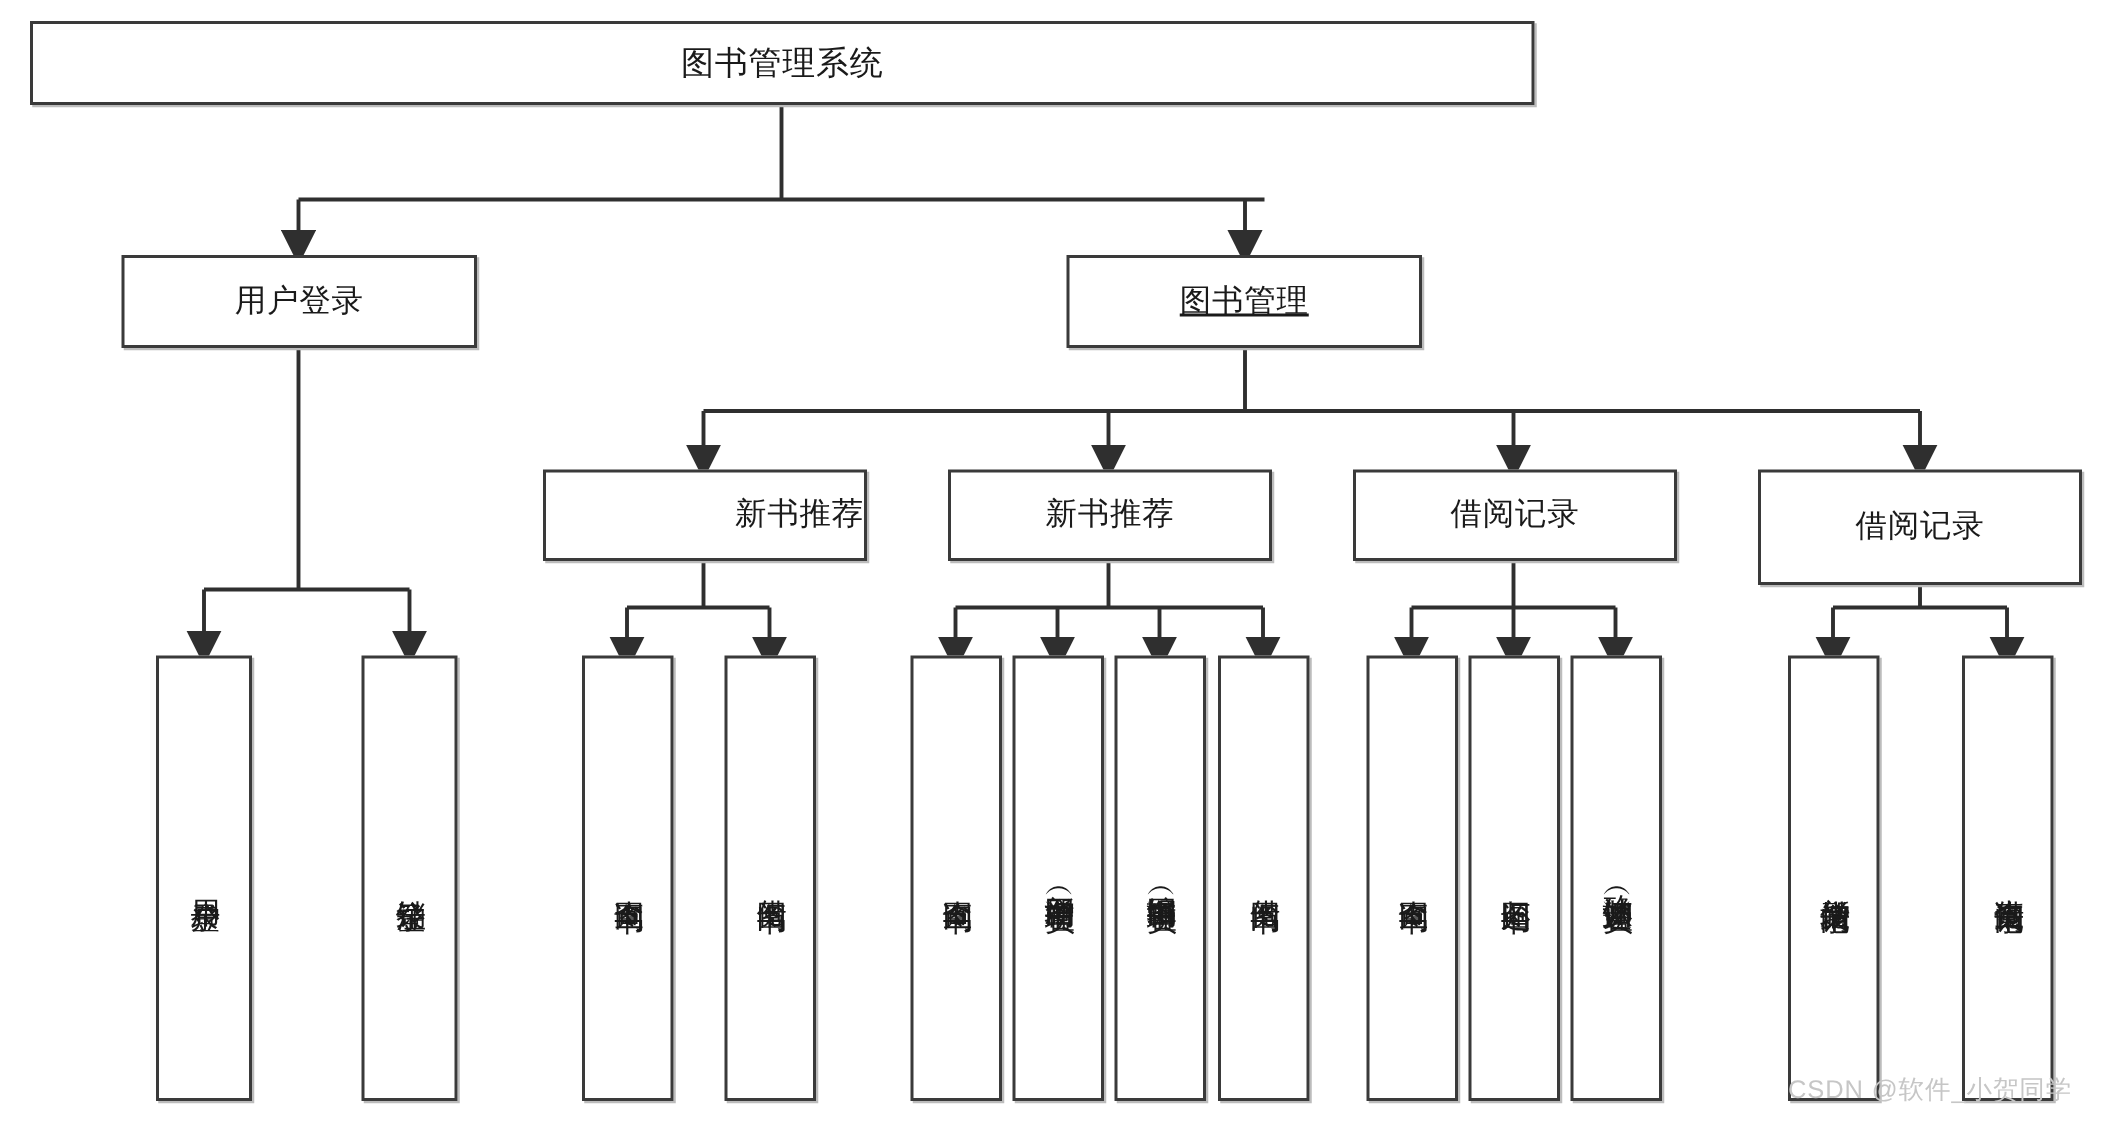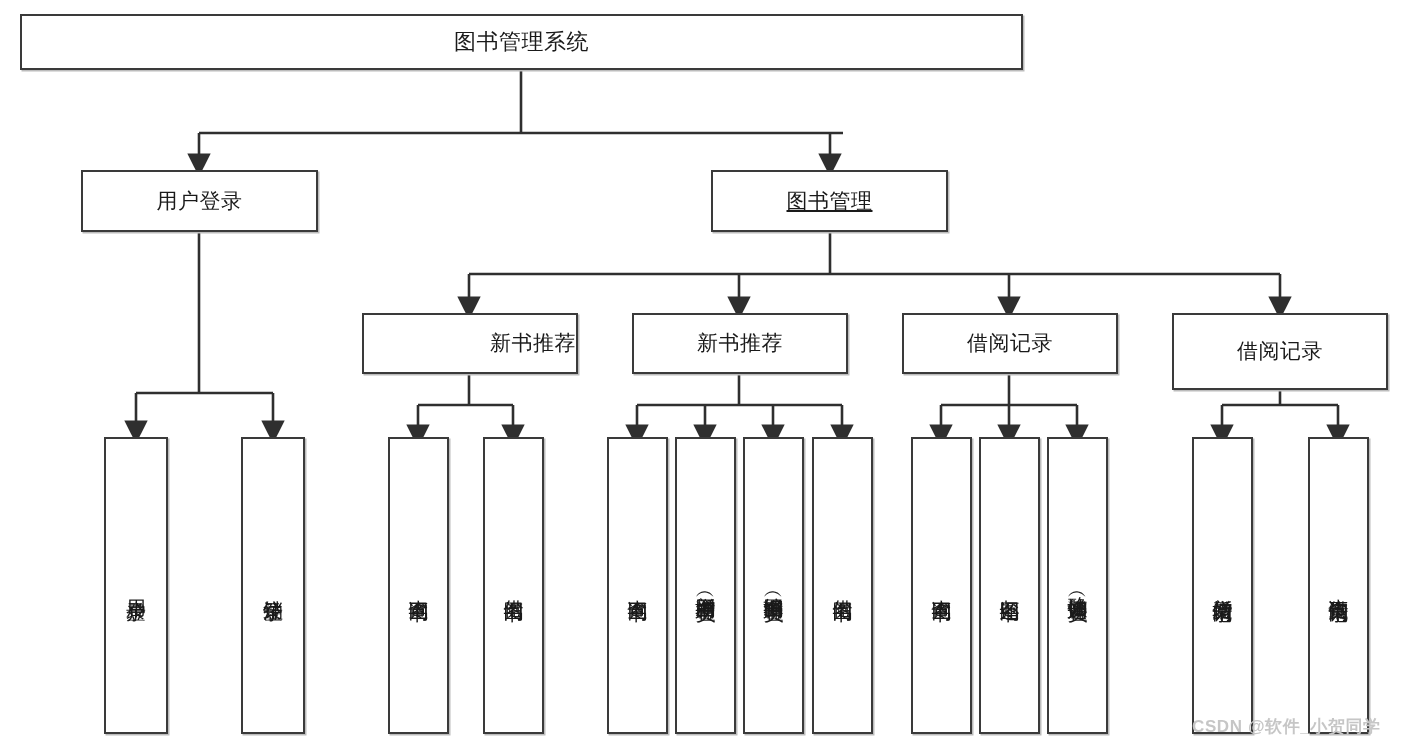--- a/index.html
+++ b/index.html
@@ -56,21 +56,20 @@
     max-height: 100%;
   }
   .node.root .label { font-size: 22px; }
   .watermark {
     position: absolute;
     color: #c6c6c6;
     font-size: 17px;
     letter-spacing: 0.6px;
     white-space: nowrap;
     user-select: none;
-    font-weight: bold;
   }
 </style>
 </head>
 <body>
 
 <div id="canvas">
 
   <svg class="wires" viewBox="0 0 1405 747" xmlns="http://www.w3.org/2000/svg">
     <defs>
       <marker id="arrow" markerWidth="9" markerHeight="9" refX="1" refY="4.5" orient="auto" markerUnits="strokeWidth">

